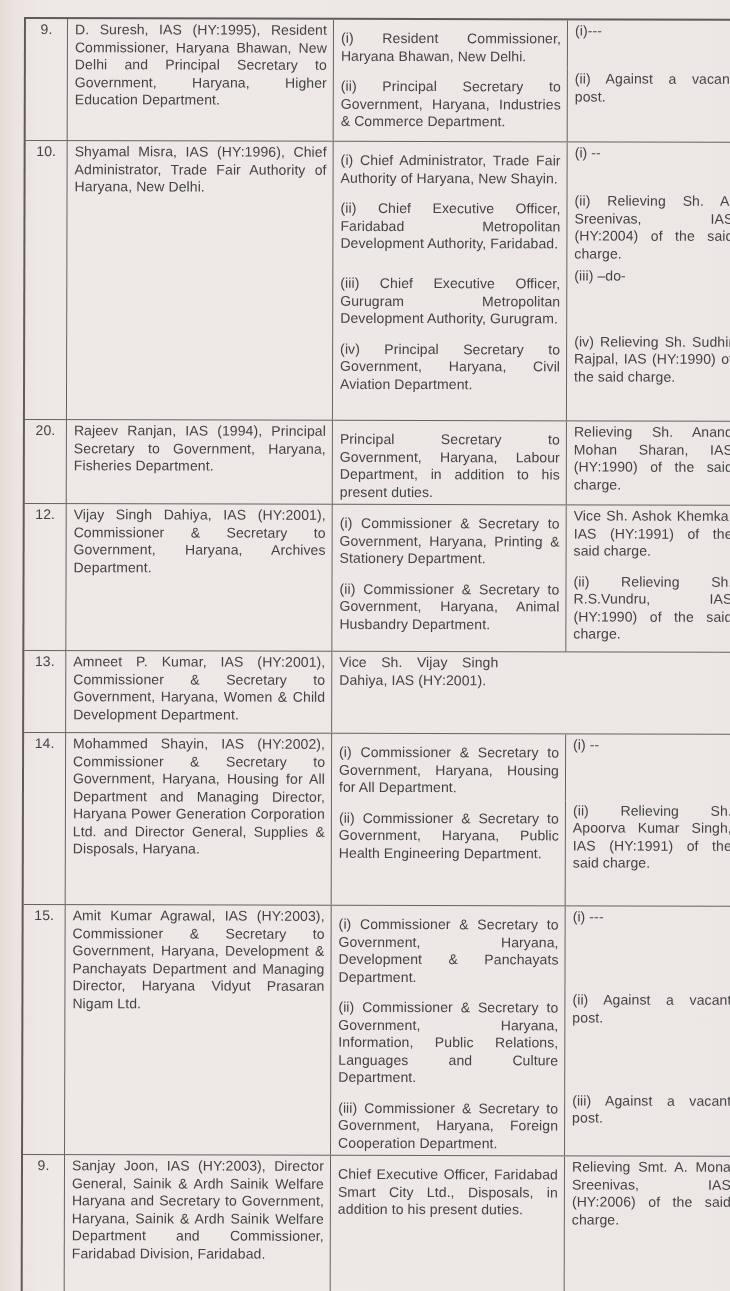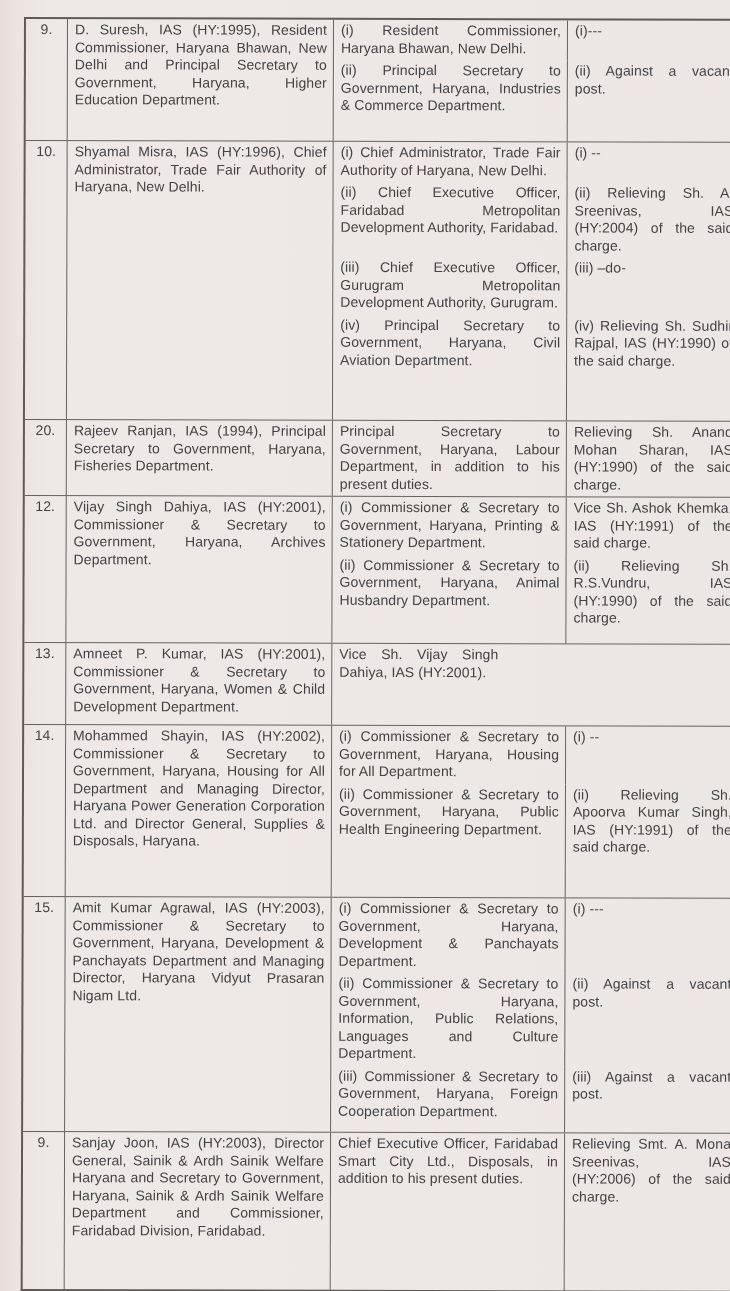--- a/index.html
+++ b/index.html
@@ -54,21 +54,21 @@
   }
   .cell34 { display: flex; flex-direction: column; }
   .pair {
     display: grid;
     grid-template-columns: 234px 1fr;
     flex: 0 0 auto;
   }
   .pair:last-child { flex: 1 0 auto; }
   .posting {
     border-right: 1px solid #66625e;
-    padding: 2px 6px 3px 7px;
+    padding: 10px 6px 3px 7px;
     text-align: justify;
     box-sizing: border-box;
   }
   .remark {
     padding: 2px 4px 3px 7px;
     text-align: justify;
     box-sizing: border-box;
     width: 170px;
   }
 </style>
@@ -91,21 +91,21 @@
     <div class="remark">(ii) Against a vacant post.</div>
   </div>
 </div>
   </div>
 
   <div class="trow">
     <div class="cell sn">10.</div>
     <div class="cell officer">Shyamal Misra, IAS (HY:1996), Chief Administrator, Trade Fair Authority of Haryana, New Delhi.</div>
     <div class="cell34">
   <div class="pair">
-    <div class="posting">(i) Chief Administrator, Trade Fair Authority of Haryana, New Delhi.</div>
+    <div class="posting">(i) Chief Administrator, Trade Fair Authority of Haryana, New Shayin.</div>
     <div class="remark">(i) --</div>
   </div>
 
   <div class="pair">
     <div class="posting">(ii) Chief Executive Officer, Faridabad Metropolitan Development Authority, Faridabad.</div>
     <div class="remark">(ii) Relieving Sh. A. Sreenivas, IAS (HY:2004) of the said charge.</div>
   </div>
 
   <div class="pair">
     <div class="posting">(iii) Chief Executive Officer, Gurugram Metropolitan Development Authority, Gurugram.</div>

